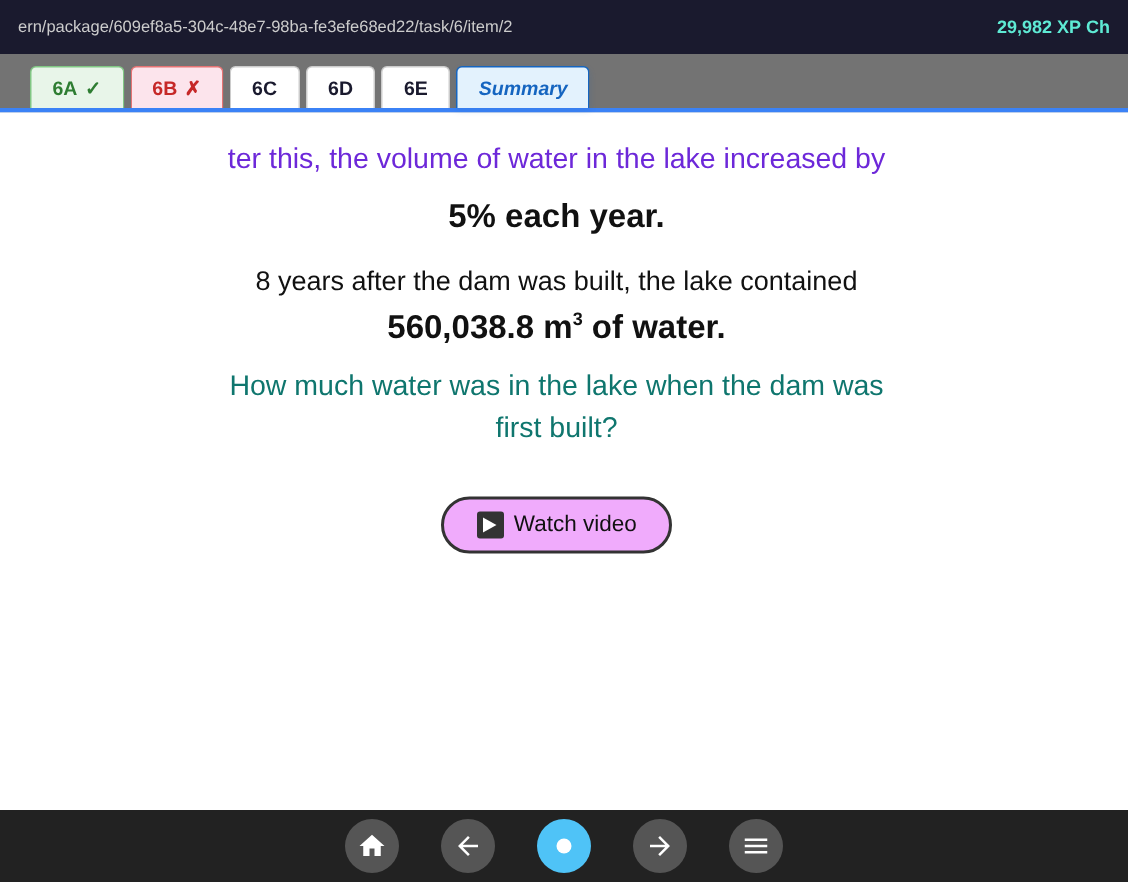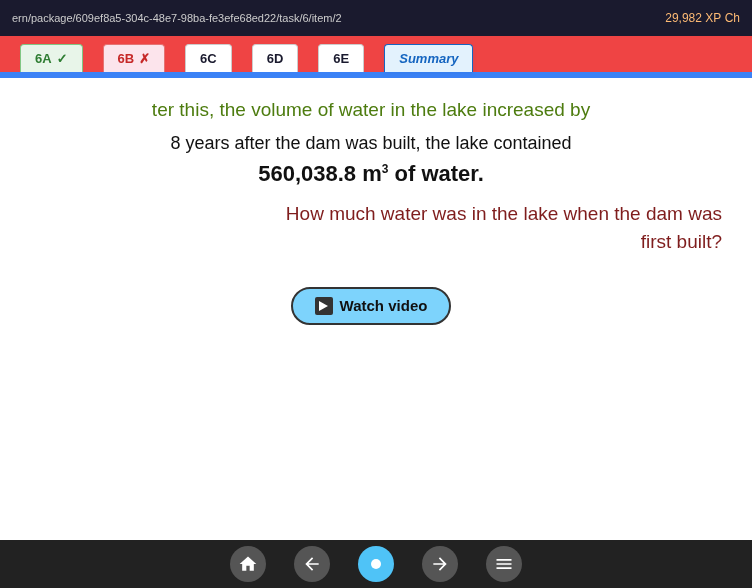--- a/index.html
+++ b/index.html
@@ -23,32 +23,32 @@
       padding: 16px 12px;
       font-size: 12px;
     }
 
     .top-bar-url {
       color: #cccccc;
       font-size: 11px;
     }
 
     .top-bar-xp {
-      color: #fdba74;
+      color: #5eead4;
       font-size: 12px;
-      font-weight: normal;
+      font-weight: bold;
     }
 
     .tabs-bar {
       display: flex;
       align-items: center;
       padding: 8px 20px 0 20px;
-      border-bottom: 6px solid #3b82f6;
-      background: #ef4444;
-      gap: 20px;
+      border-bottom: 3px solid #3b82f6;
+      background: #737373;
+      gap: 4px;
     }
 
     .tab {
       padding: 6px 14px;
       font-size: 13px;
       font-weight: 600;
       border-radius: 4px 4px 0 0;
       cursor: pointer;
       display: flex;
       align-items: center;
@@ -101,21 +101,21 @@
       background: #fff;
       font-size: 18px;
       color: #111;
       line-height: 1.5;
       text-align: center;
     }
 
     .content-area .intro-text {
       text-align: center;
       font-size: 19px;
-      color: #4d7c0f;
+      color: #6d28d9;
       margin-bottom: 6px;
       line-height: 1.45;
     }
 
     .content-area .highlight-percent {
       font-size: 22px;
       font-weight: bold;
       display: block;
       text-align: center;
       margin-bottom: 14px;
@@ -133,35 +133,35 @@
 
     .fact-block .fact-value {
       font-size: 22px;
       font-weight: bold;
       display: block;
     }
 
     .question-text {
       margin-top: 8px;
       font-size: 19px;
-      color: #7f1d1d;
-      text-align: right;
+      color: #0f766e;
+      text-align: center;
       line-height: 1.5;
     }
 
     .watch-video-btn {
       display: inline-flex;
       align-items: center;
       gap: 7px;
-      background: #7dd3fc;
+      background: #f0abfc;
       border: 2px solid #333;
       border-radius: 20px;
       padding: 8px 22px;
       font-size: 15px;
-      font-weight: 700;
+      font-weight: 400;
       cursor: pointer;
       color: #111;
       margin-top: 16px;
     }
 
     .watch-video-btn .video-icon {
       width: 18px;
       height: 18px;
       background: #333;
       border-radius: 2px;
@@ -247,20 +247,21 @@
   </div>
   <div class="tab selected">
     <span>Summary</span>
   </div>
 </div>
 
 <div class="content-area">
   <p class="intro-text">
     <span>ter this, the volume of water in the lake increased by</span>
   </p>
+  <span class="highlight-percent">5% each year.</span>
 
 
   <div class="fact-block">
     <span class="fact-line">8 years after the dam was built, the lake contained</span>
     <span class="fact-value">
       <span>560,038.8 m</span><sup>3</sup><span> of water.</span>
     </span>
   </div>
 
   <p class="question-text">

